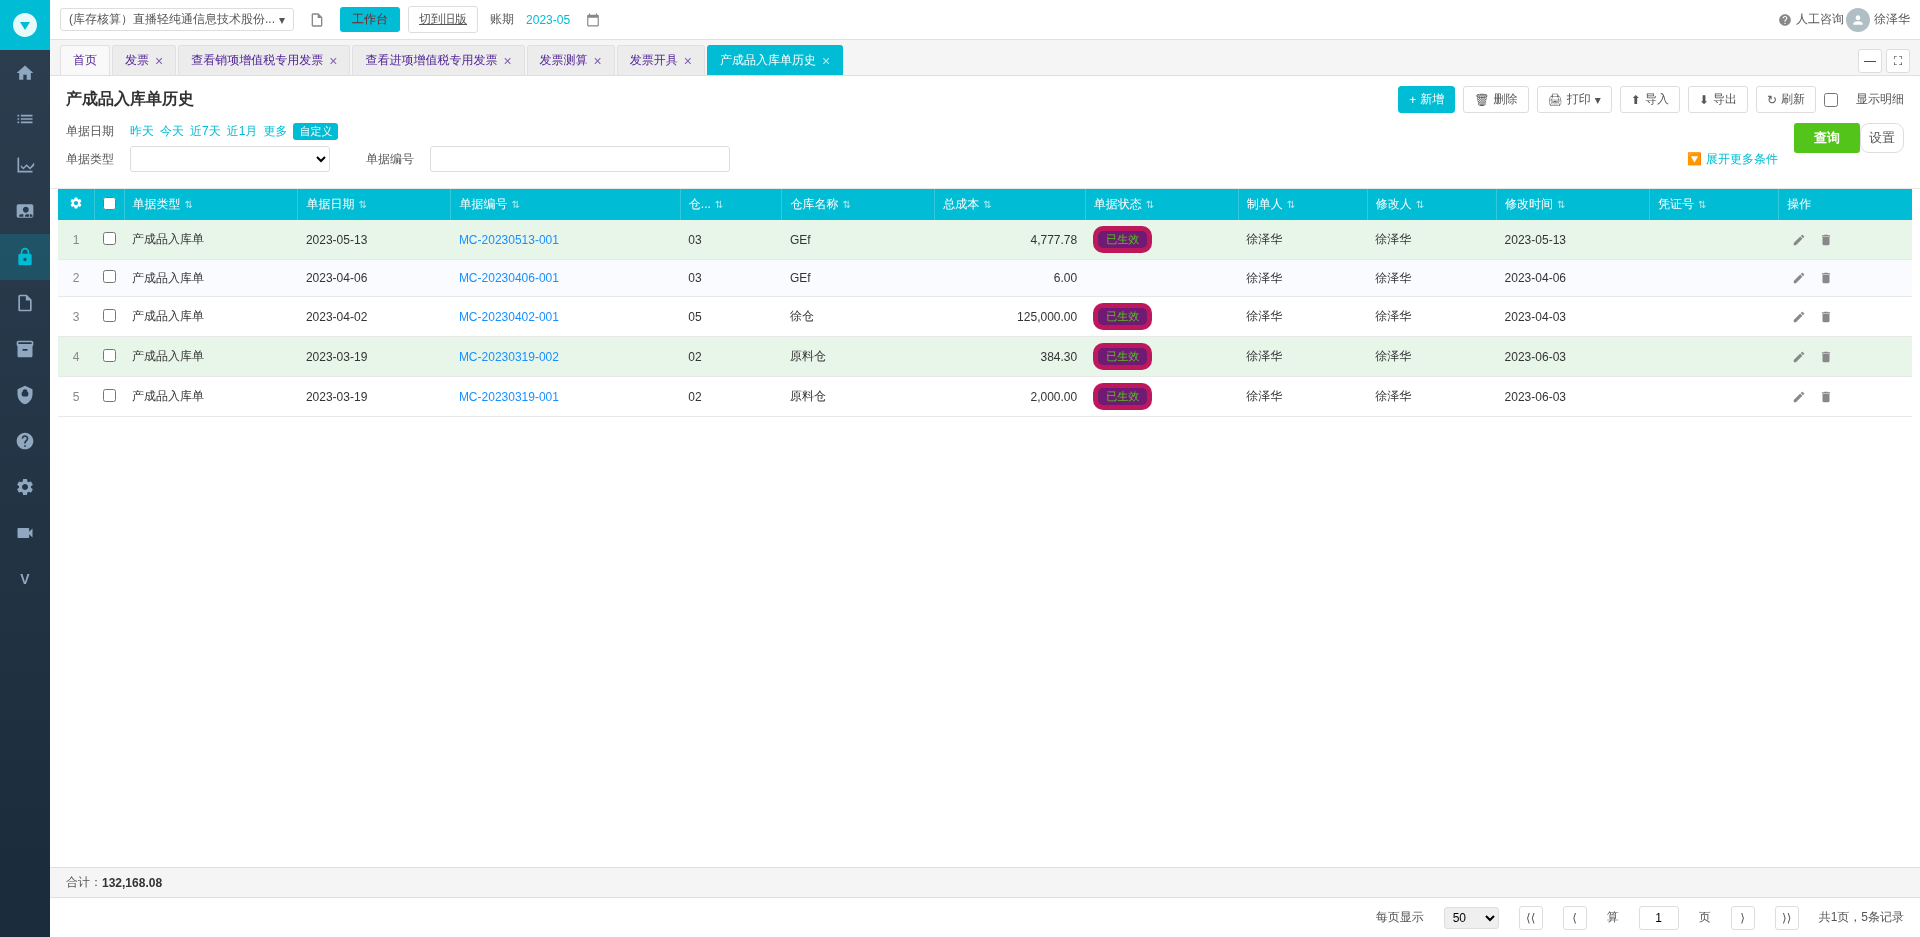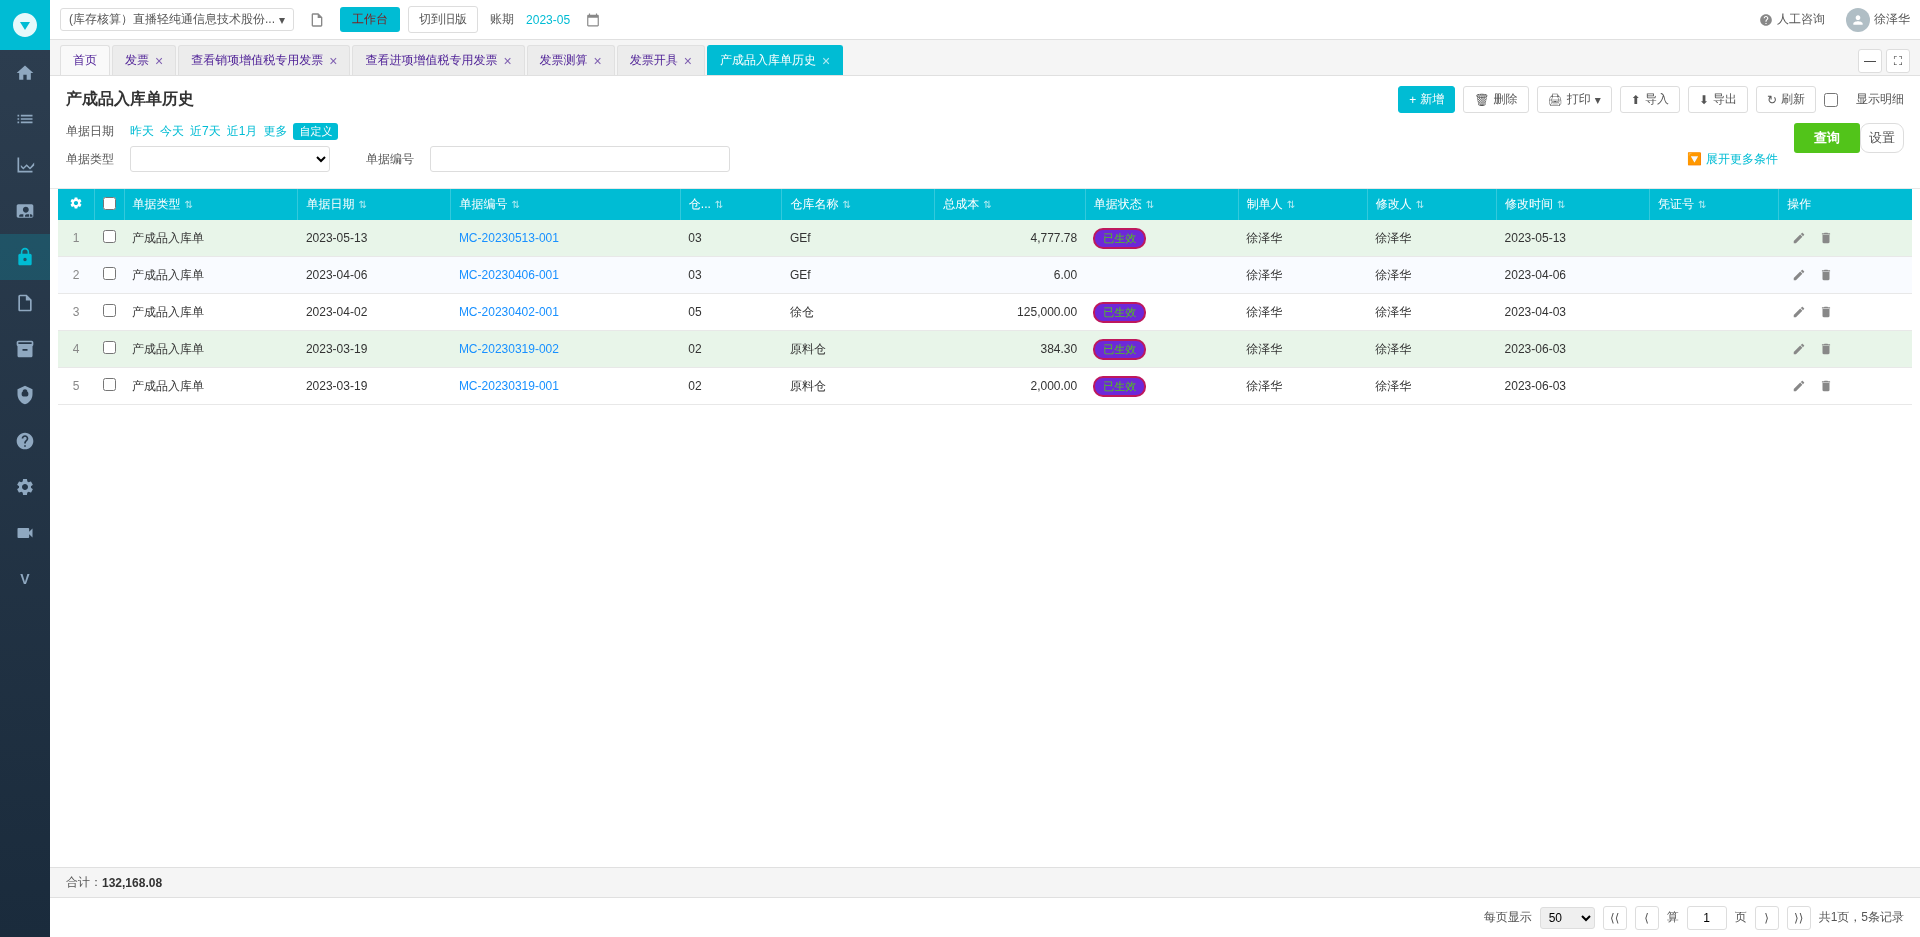--- a/index.html
+++ b/index.html
@@ -14,23 +14,23 @@
     .sidebar-item svg { width: 20px; height: 20px; }
 
     
     .main { flex: 1; display: flex; flex-direction: column; overflow: hidden; }
 
     
     .topbar { height: 40px; background: #fff; border-bottom: 1px solid #e0e0e0; display: flex; align-items: center; padding: 0 10px; gap: 8px; flex-shrink: 0; }
     .topbar-company { display: flex; align-items: center; gap: 4px; font-size: 12px; color: #555; border: 1px solid #ddd; border-radius: 3px; padding: 2px 8px; cursor: pointer; }
     .topbar-icon-btn { display: flex; align-items: center; justify-content: center; width: 30px; height: 26px; cursor: pointer; }
     .workbench-btn { background: #00bcd4; color: #7f1d1d; border: none; border-radius: 3px; padding: 4px 12px; cursor: pointer; font-size: 12px; }
-    .switch-btn { background: white; color: #555; border: 1px solid #ddd; border-radius: 3px; padding: 4px 10px; cursor: pointer; font-size: 12px; }
+    .switch-btn { background: white; color: #555; border: 1px solid #ddd; border-radius: 3px; padding: 4px 10px; cursor: pointer; font-size: 12px; text-decoration: underline; }
     .period-label { font-size: 12px; color: #555; margin-left: 4px; }
-    .topbar-right { margin-left: auto; display: flex; align-items: center; gap: 21px; justify-content: center; }
+    .topbar-right { margin-left: auto; display: flex; align-items: center; gap: 2px; justify-content: center; }
     .help-btn { display: flex; align-items: center; gap: 4px; font-size: 12px; color: #555; cursor: pointer; }
     .user-info { display: flex; align-items: center; gap: 4px; font-size: 12px; color: #555; cursor: pointer; }
     .user-avatar { width: 24px; height: 24px; border-radius: 50%; background: #b0bec5; display: flex; align-items: center; justify-content: center; font-size: 10px; color: white; }
 
     
     .tabs { height: 36px; background: #f5f5f5; border-bottom: 1px solid #e0e0e0; display: flex; align-items: flex-end; padding-left: 10px; flex-shrink: 0; gap: 0; }
     .tab { height: 30px; padding: 0 12px; display: flex; align-items: center; gap: 6px; font-size: 12px; cursor: pointer; border: 1px solid #e0e0e0; border-bottom: none; border-radius: 3px 3px 0 0; background: #ececec; color: #4c1d95; white-space: nowrap; margin-right: 2px; }
     .tab.active { background: #00bcd4; color: white; border-color: #00bcd4; }
     .tab-home { background: #f9f9f9; }
     .tab-close { font-size: 14px; line-height: 1; opacity: 0.7; }
@@ -70,33 +70,33 @@
     thead tr { background: #00bcd4; color: white; }
     thead th { padding: 7px 8px; text-align: left; font-weight: normal; white-space: nowrap; border-right: 1px solid rgba(255,255,255,0.2); cursor: pointer; user-select: none; }
     thead th:last-child { border-right: none; }
     tbody tr { background: white; }
     tbody tr:nth-child(even) { background: #f9fbff; }
     tbody tr.highlighted { background: #e8f5e9; }
     tbody td { padding: 6px 8px; border-bottom: 1px solid #e8e8e8; white-space: nowrap; }
     .th-sort { display: flex; align-items: center; gap: 4px; }
     .sort-icon { font-size: 10px; opacity: 0.7; }
     .link-text { color: #1890ff; cursor: pointer; }
-    .status-badge { display: inline-block; padding: 1px 8px; border-radius: 10px; font-size: 11px; background: #6d28d9; color: #52c41a; border: 2px solid #be185d; }
+    .status-badge { display: inline-block; padding: 1px 8px; border-radius: 10px; font-size: 11px; background: #701a75; color: #52c41a; border: 5px solid #be185d; }
     .row-num { color: #888; text-align: center; }
     .op-btn { width: 24px; height: 24px; display: inline-flex; align-items: center; justify-content: center; cursor: pointer; color: #888; font-size: 14px; }
     .col-checkbox { width: 30px; text-align: center; }
     .settings-icon-col { width: 36px; text-align: center; }
 
     
     .footer-row { padding: 6px 16px; background: #f5f5f5; border-top: 1px solid #e0e0e0; display: flex; align-items: center; font-size: 12px; flex-shrink: 0; }
     .footer-label { color: #555; }
     .footer-val { font-weight: bold; color: #333; }
 
     
-    .pagination { height: 40px; border-top: 1px solid #e0e0e0; display: flex; align-items: center; justify-content: flex-end; padding: 12px 16px; gap: 8px; flex-shrink: 0; background: white; }
+    .pagination { height: 40px; border-top: 1px solid #e0e0e0; display: flex; align-items: center; justify-content: flex-end; padding: 12px 16px; gap: 20px; flex-shrink: 0; background: white; }
     .page-size-label { font-size: 12px; color: #555; }
     .page-size-select { border: 1px solid #ddd; border-radius: 3px; padding: 2px 4px; font-size: 12px; width: 55px; }
     .page-nav-btn { width: 24px; height: 24px; border: 1px solid #ddd; border-radius: 3px; background: white; cursor: pointer; display: flex; align-items: center; justify-content: center; font-size: 12px; color: #555; }
     .page-num-input { width: 40px; border: 1px solid #ddd; border-radius: 3px; text-align: center; padding: 2px; font-size: 12px; height: 24px; }
     .page-info { font-size: 12px; color: #555; }
     .page-label { font-size: 12px; color: #555; }
   </style>
 </head>
 <body>
 

